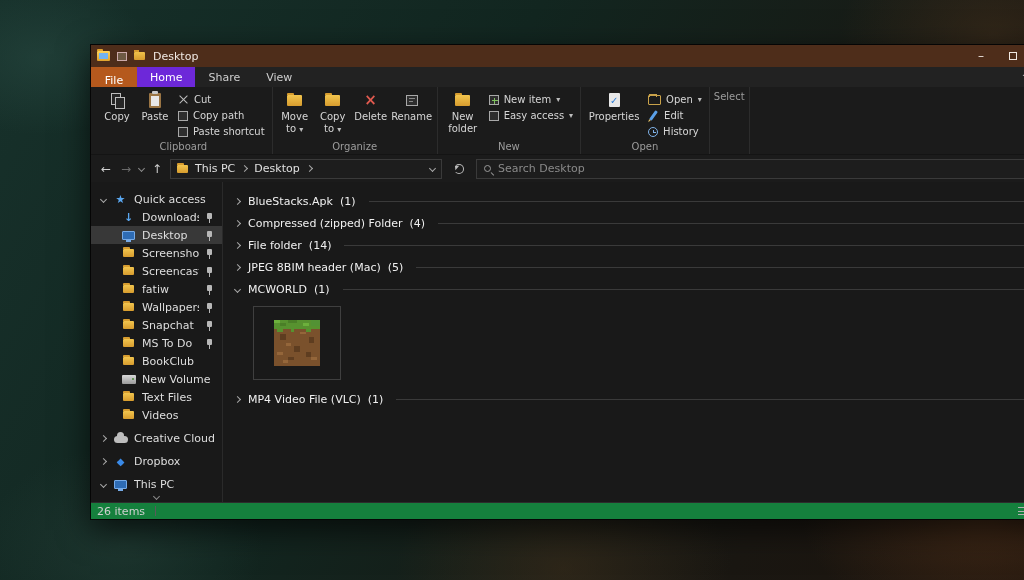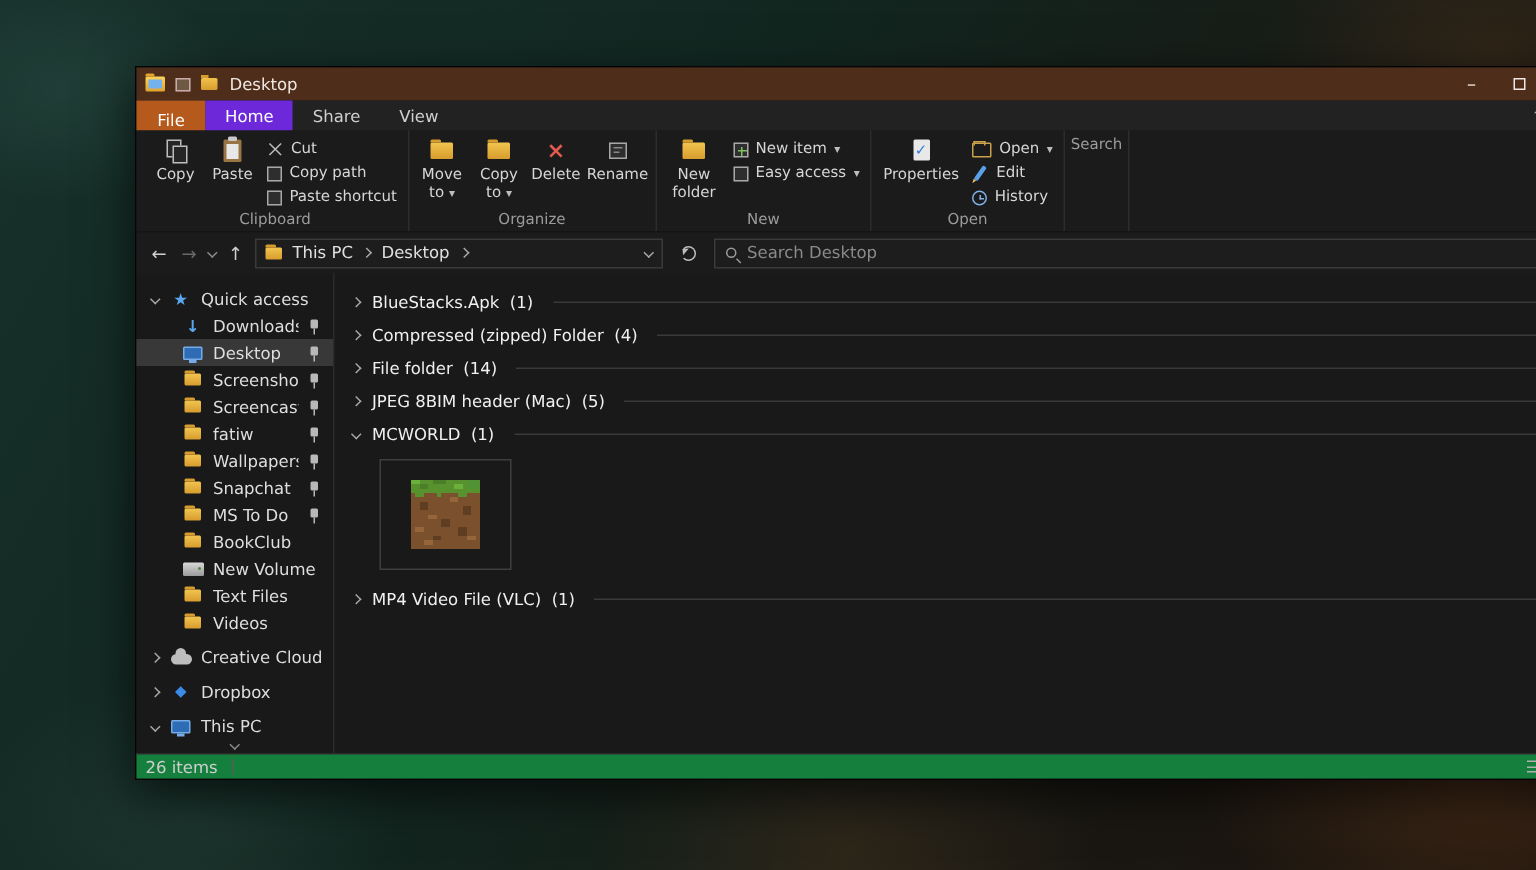--- a/index.html
+++ b/index.html
@@ -317,21 +317,21 @@
           <div class="rbtn-sm">
             <span class="ic-clock"></span>
             <span class="rslab">History</span>
           </div>
         </div>
       </div>
       <div class="rgl">Open</div>
     </div>
 
     <div class="rgroup">
-      <div class="rgl">Search</div>
+      <div class="rgl">Select</div>
     </div>
 
   </div>
 
   <div class="addressbar">
     <span class="nav-ic">←</span>
     <span class="nav-ic disabled">→</span>
     <span class="chev down dim"></span>
     <span class="nav-ic">↑</span>
     <div class="crumbbox">

